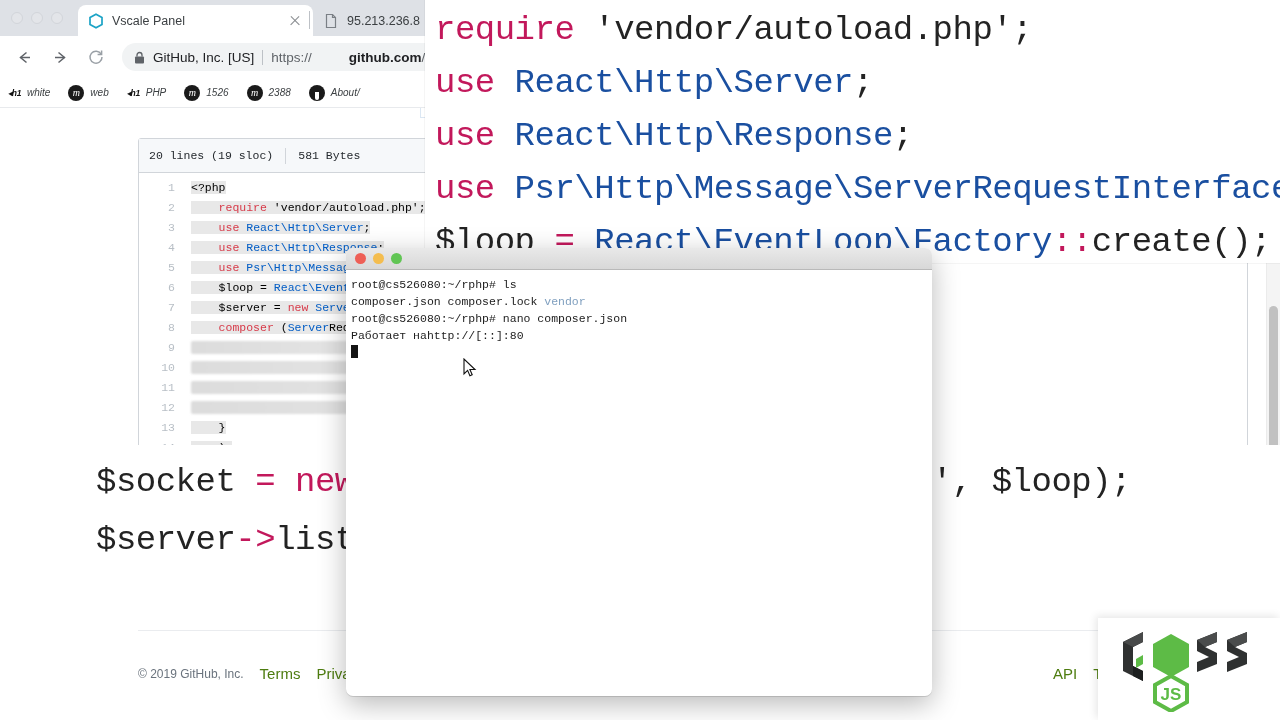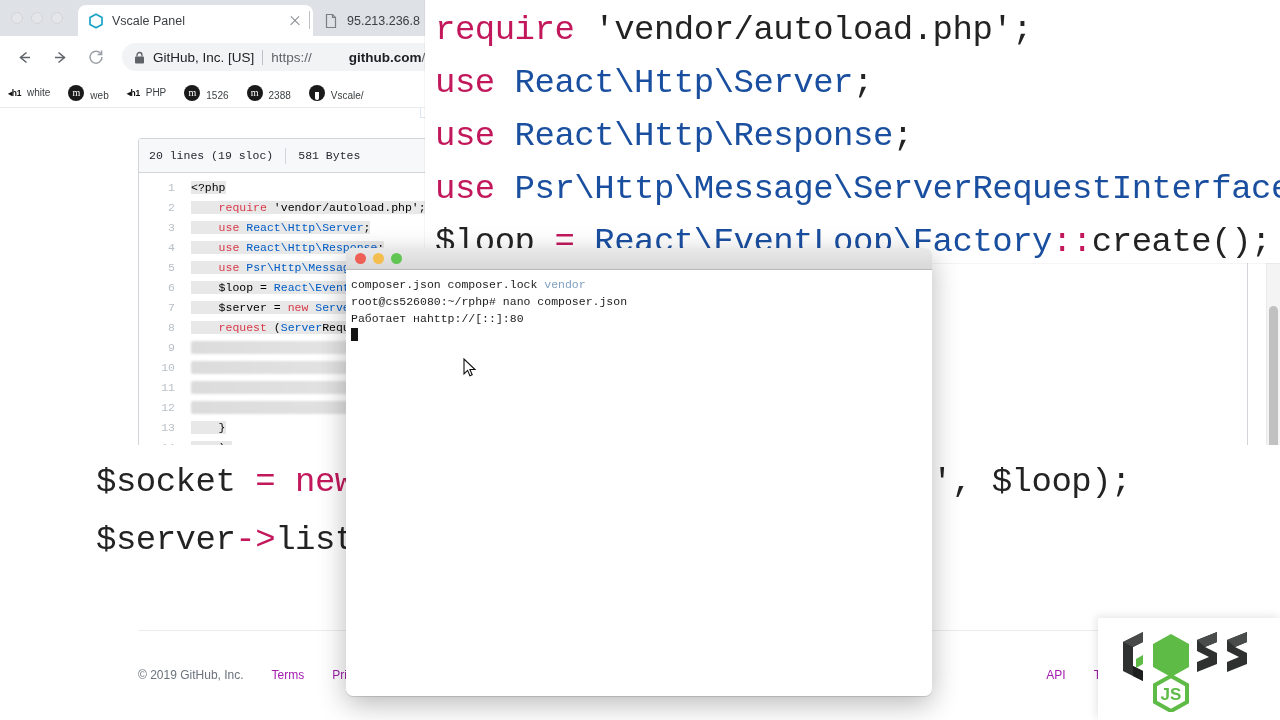--- a/index.html
+++ b/index.html
@@ -74,21 +74,21 @@
   .site-ident { font-size: 13.5px; color: #202124; white-space: nowrap; }
   .omni-divider { width: 1px; height: 15px; background: #bdc1c6; flex: 0 0 1px; }
   .url { font-size: 13.5px; color: #5f6368; white-space: nowrap; }
   .url b { color: #202124; font-weight: 700; padding-left: 37px; }
 
   .bookmarks {
     position: absolute; left: 0; top: 78px; width: 1280px; height: 30px;
     background: #ffffff; display: flex; align-items: center; padding-left: 8px;
     border-bottom: 1px solid #e8eaed;
   }
-  .bm { display: flex; align-items: flex-end; gap: 6px; margin-right: 18px; }
+  .bm { display: flex; align-items: center; gap: 6px; margin-right: 18px; font-style: italic; }
   .bm-label { font-size: 10px; color: #3c4043; white-space: nowrap; }
   .ico-h1 {
     font-size: 8.5px; font-weight: 700; color: #111; letter-spacing: -.4px;
     font-family: "Liberation Sans", sans-serif;
   }
   .ico-circ {
     width: 16px; height: 16px; border-radius: 50%; background: #1a1a1a;
     color: #fff; font-size: 10px; line-height: 16px; text-align: center;
     font-family: "Liberation Serif", serif;
   }
@@ -144,21 +144,21 @@
 
   .footer {
     position: absolute; left: 138px; top: 522px; width: 1110px; height: 62px;
     border-top: 1px solid #eaecef;
     display: flex; align-items: flex-end; justify-content: space-between;
     padding-bottom: 10px;
   }
   .footer-links { display: flex; align-items: center; gap: 16px; }
   .footer-copy { font-size: 12px; color: #6a737d; white-space: nowrap; }
   .footer-links a {
-    font-size: 12px; color: #a21caf; text-decoration: none; white-space: nowrap; margin-left: 12px;
+    font-size: 15px; color: #4d7c0f; text-decoration: none; white-space: nowrap;
   }
   .page-scrollbar {
     position: absolute; right: 2px; top: 198px; width: 9px; height: 300px;
     background: #c1c1c1; border-radius: 5px;
   }
   .page-scrolltrack {
     position: absolute; right: 0px; top: 0px; width: 14px; height: 612px;
     background: #f4f4f4; border-left: 1px solid #ebebeb;
   }
 
@@ -308,21 +308,21 @@
     <div class="bm">
       <span class="ico-circ">m</span>
       <span class="bm-label">1526</span>
     </div>
     <div class="bm">
       <span class="ico-circ">m</span>
       <span class="bm-label">2388</span>
     </div>
     <div class="bm">
       <span class="ico-gh"></span>
-      <span class="bm-label">Vscale/</span>
+      <span class="bm-label">About/</span>
     </div>
   </div>
 
   <div class="page">
     <div class="page-topline"></div>
     <div class="page-scrolltrack"></div>
     <div class="page-scrollbar"></div>
 
     <div class="blob">
       <div class="blob-header">
@@ -354,21 +354,21 @@
           <div class="cl">
             <span class="cl-num">6</span>
             <span class="cl-code"><span class="hl">    $loop = <span class="ns">React\EventLoop\Factory</span>::create();</span></span>
           </div>
           <div class="cl">
             <span class="cl-num">7</span>
             <span class="cl-code"><span class="hl">    $server = <span class="kw">new</span> <span class="ns">Server</span>(</span></span>
           </div>
           <div class="cl">
             <span class="cl-num">8</span>
-            <span class="cl-code"><span class="hl">    <span class="kw">request</span> (<span class="ns">Server</span>RequestInterface $request) {</span></span>
+            <span class="cl-code"><span class="hl">    <span class="kw">composer</span> (<span class="ns">Server</span>RequestInterface $request) {</span></span>
           </div>
           <div class="cl">
             <span class="cl-num">9</span>
             <div class="blur-bar" style="width: 253px; margin-left: 6px;"></div>
           </div>
           <div class="cl">
             <span class="cl-num">10</span>
             <div class="blur-bar" style="width: 290px; margin-left: 6px;"></div>
           </div>
           <div class="cl">
@@ -418,20 +418,21 @@
     <div class="zline"><span class="txt-dark">$server</span><span class="op-red">-&gt;</span><span class="txt-dark">listen($socket);</span></div>
   </div>
 
   <div class="term">
     <div class="term-bar">
       <i class="tl-red"></i>
       <i class="tl-yel"></i>
       <i class="tl-grn"></i>
     </div>
     <div class="term-body">
+      <div><span>root@cs526080:~/rphp#</span><span> ls</span></div>
       <div><span>composer.json  composer.lock  </span><span class="vendor">vendor</span></div>
       <div><span>root@cs526080:~/rphp#</span><span> nano composer.json</span></div>
       <div><span>Работает наhttp://[::]:80</span></div>
       <div><span class="term-cursor"></span></div>
     </div>
   </div>
 
   <svg class="cursor-arrow" viewBox="0 0 14 20">
     <path d="M1 1l0 15 3.6-3.6 2.3 5.4 2.3-1-2.3-5.3 5.1 0z" fill="#ffffff" stroke="#111111" stroke-width="1.1"></path>
   </svg>

